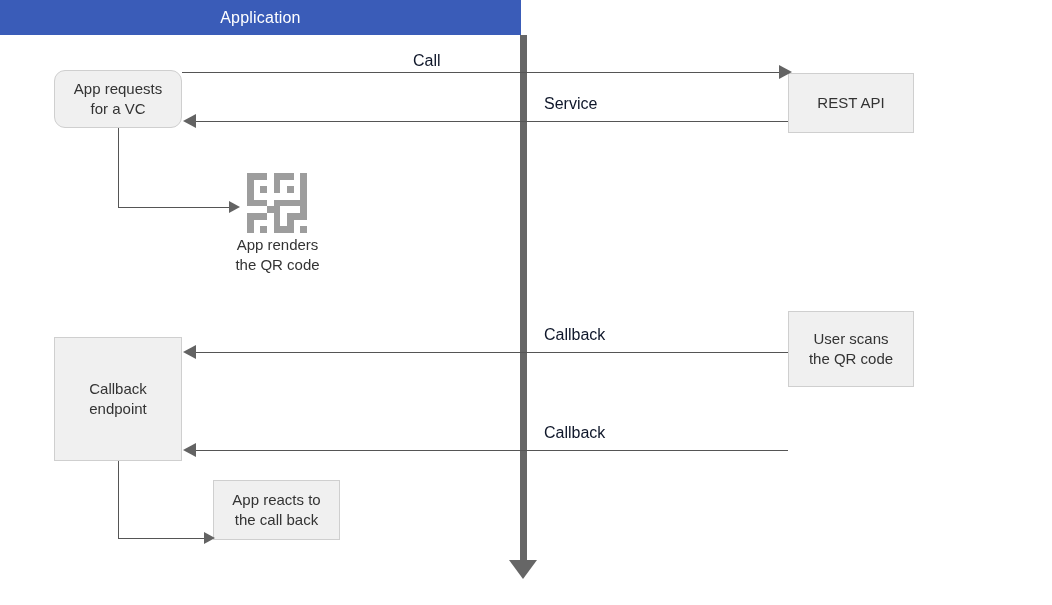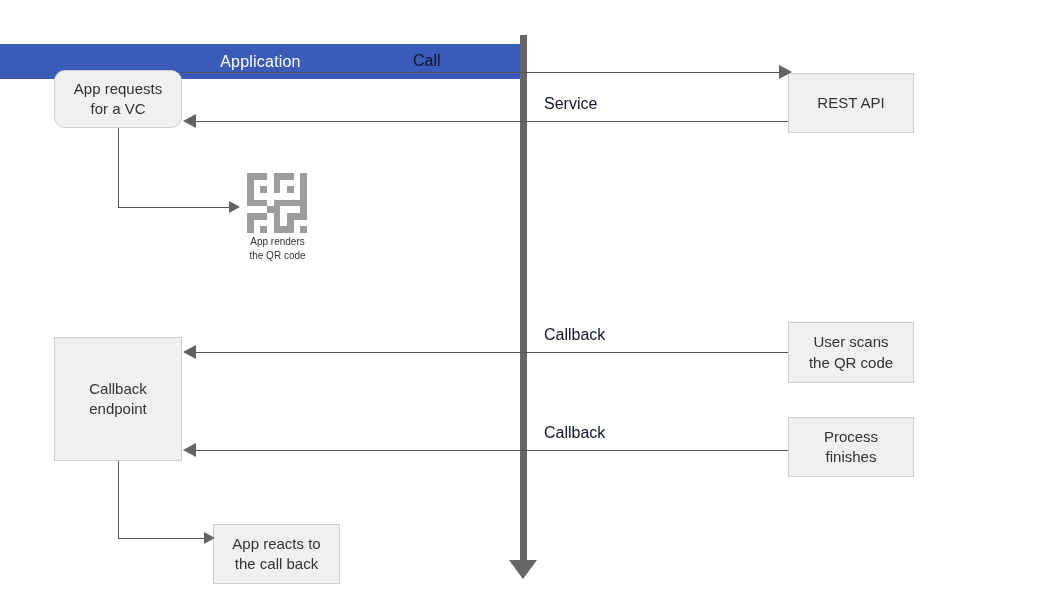--- a/index.html
+++ b/index.html
@@ -21,21 +21,20 @@
     position:absolute;
     top:0;
     height:35px;
     background:#3a5cb8;
     color:#ffffff;
     display:flex;
     align-items:center;
     justify-content:center;
     font-size:16px;
     letter-spacing:0.2px;
-    margin-top:44px;
   }
   #lane-app{ left:0px;  width:521px; }
   #lane-api{ left:527px; width:525px; }
 
   
   .lifeline{
     position:absolute;
     left:520px;
     top:35px;
     width:7px;
@@ -118,21 +117,21 @@
     width:60px;
     height:60px;
   }
   #qr-wrap svg{display:block;}
   .qr-caption{
     position:absolute;
     left:200px;
     top:235px;
     width:155px;
     text-align:center;
-    font-size:10px;
+    font-size:15px;
     line-height:1.35;
     color:#333333;
     white-space:pre-line;
   }
 </style>
 </head>
 <body>
 
 <div id="canvas">
 
@@ -145,27 +144,25 @@
   <div class="lifeline-arrow"></div>
 
   <div class="node" style="left:54px;  top:70px;  width:128px; height:58px;border-radius:11px;">App requests
 for a VC</div>
 
   <div class="node" style="left:788px; top:73px;  width:126px; height:60px;">REST API</div>
 
   <div class="node" style="left:54px;  top:337px; width:128px; height:124px;">Callback
 endpoint</div>
 
-  <div class="node" style="left:788px; top:322px; width:126px; height:61px;">User scans
+  <div class="node" style="left:788px; top:311px; width:126px; height:76px;">User scans
 the QR code</div>
 
-  <div class="node" style="left:788px; top:417px; width:126px; height:60px;">Process
-finishes</div>
-
-  <div class="node" style="left:213px; top:524px; width:127px; height:60px;">App reacts to
+
+  <div class="node" style="left:213px; top:480px; width:127px; height:60px;">App reacts to
 the call back</div>
 
   <div id="qr-wrap">
     <svg viewBox="0 0 9 9" width="60" height="60" shape-rendering="crispEdges">
       <g id="qr-modules" fill="#9d9d9d">
           <rect x="0" y="0" width="1" height="1"></rect>
           <rect x="1" y="0" width="1" height="1"></rect>
           <rect x="2" y="0" width="1" height="1"></rect>
           <rect x="4" y="0" width="1" height="1"></rect>
           <rect x="5" y="0" width="1" height="1"></rect>

